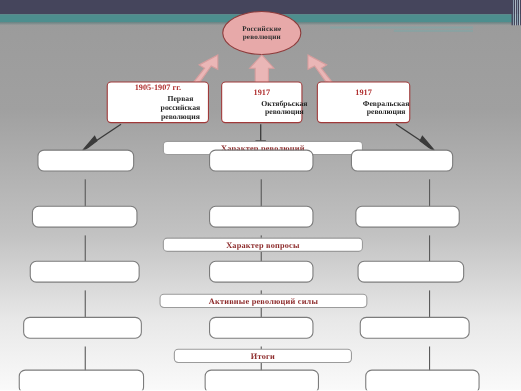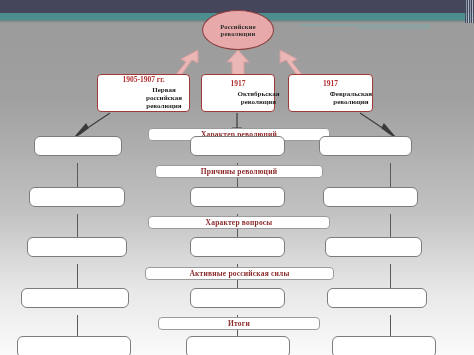--- a/index.html
+++ b/index.html
@@ -208,23 +208,22 @@
   <div class="vline" style="left:237px; top:214px; height:26px;"></div>
   <div class="vline" style="left:237px; top:264px; height:27px;"></div>
   <div class="vline" style="left:237px; top:315px; height:22px;"></div>
 
   <div class="vline" style="left:390px; top:163px; height:28px;"></div>
   <div class="vline" style="left:390px; top:214px; height:26px;"></div>
   <div class="vline" style="left:390px; top:264px; height:27px;"></div>
   <div class="vline" style="left:390px; top:315px; height:22px;"></div>
 
   <div class="rowlabel" style="left:148px; top:114px; width:182px; height:13px;margin-top:14px;">Характер революций</div>
-  <div class="rowlabel" style="left:155px; top:165px; width:168px; height:13px;">Причины революций</div>
   <div class="rowlabel" style="left:148px; top:216px; width:182px; height:13px;">Характер вопросы</div>
-  <div class="rowlabel" style="left:145px; top:267px; width:189px; height:13px;">Активные российская силы</div>
+  <div class="rowlabel" style="left:145px; top:267px; width:189px; height:13px;">Активные революций силы</div>
   <div class="rowlabel" style="left:158px; top:317px; width:162px; height:13px;">Итоги</div>
 
   <div class="cell" style="left:34px;  top:136px; width:88px;  height:20px;"></div>
   <div class="cell" style="left:190px; top:136px; width:95px;  height:20px;"></div>
   <div class="cell" style="left:319px; top:136px; width:93px;  height:20px;"></div>
 
   <div class="cell" style="left:29px;  top:187px; width:96px;  height:20px;"></div>
   <div class="cell" style="left:190px; top:187px; width:95px;  height:20px;"></div>
   <div class="cell" style="left:323px; top:187px; width:95px;  height:20px;"></div>
 

